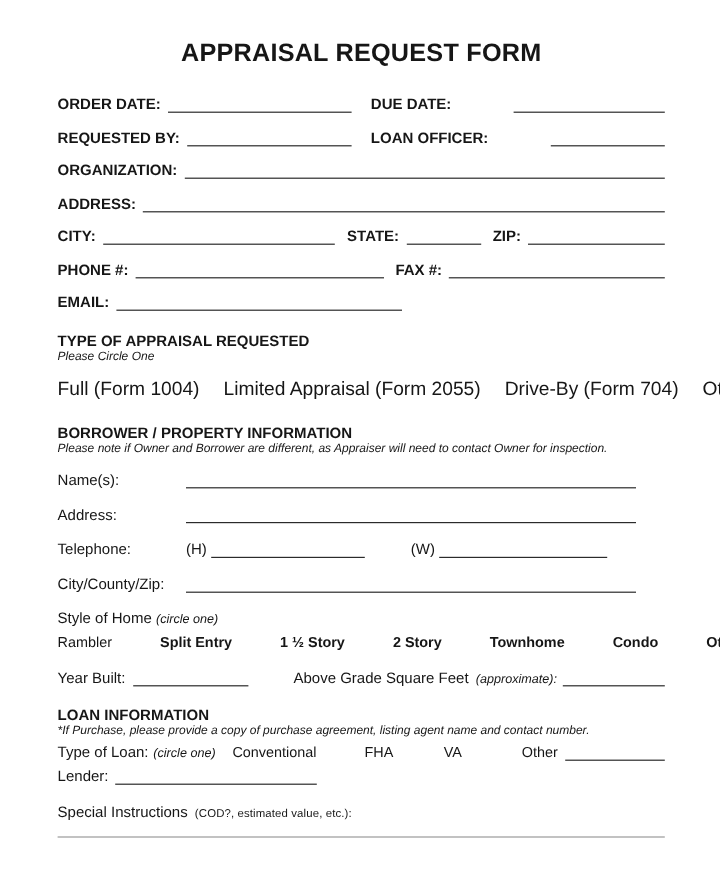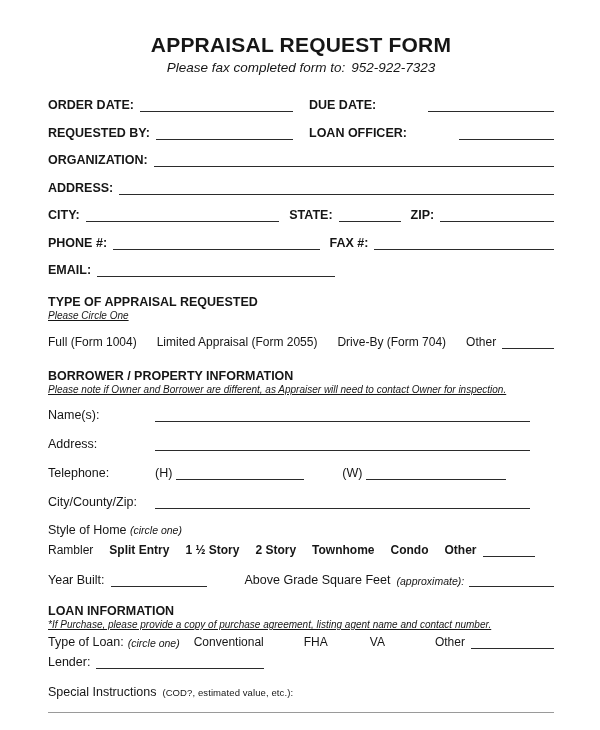--- a/index.html
+++ b/index.html
@@ -45,41 +45,41 @@
   .blank-city  { flex: 1.7 1 0; }
   .blank-state { width: 62px; }
   .blank-zip   { flex: 1 1 0; }
   .blank-phone { flex: 1.15 1 0; }
   .blank-fax   { flex: 1 1 0; }
   .blank-email { width: 238px; }
 
   
   .section { margin-top: 18px; }
   .section-heading { font-weight: bold; font-size: 12.5px; }
-  .note { font-style: italic; font-size: 10px; margin-top: 1px; text-decoration: underline; }
-
-  
-  .options-row { display: flex; align-items: flex-end; font-size: 12px; margin-top: 13px; }
+  .note { font-style: italic; font-size: 10px; margin-top: 1px; }
+
+  
+  .options-row { display: flex; align-items: flex-end; font-size: 16px; margin-top: 13px; }
   .opt { white-space: nowrap; }
   .options-row .opt + .opt { margin-left: 20px; }
   .blank-other { flex: 1 1 auto; min-width: 34px; margin-left: 6px; }
 
   
   .borrower { margin-top: 20px; }
   .field-rows { margin-top: 12px; font-size: 12.5px; }
   .field-rows .row { margin-bottom: 14px; }
   .field-lbl { width: 107px; flex: 0 0 auto; white-space: nowrap; }
   .blank-field { flex: 1 1 auto; margin-right: 24px; }
   .blank-h { width: 128px; margin-left: 4px; }
   .blank-w { width: 140px; margin-left: 4px; }
   .tel-w-lbl { margin-left: 38px; }
 
   .style-line { font-size: 12.5px; margin-top: 2px; }
   .circle-one { font-style: italic; font-size: 10.5px; }
-  .style-options { display: flex; align-items: flex-end; font-size: 12px; margin-top: 5px; }
+  .style-options { display: flex; align-items: flex-end; font-size: 12px; margin-top: 5px; gap: 24px; }
   .style-options .opt + .opt { margin-left: 16px; font-weight: bold; }
   .blank-style-other { width: 52px; margin-left: 6px; }
 
   .yearbuilt-row { margin-top: 15px; font-size: 12.5px; }
   .blank-year { width: 96px; }
   .sqft-lbl { margin-left: 38px; }
   .sqft-note { font-style: italic; font-size: 10.5px; padding-right: 5px; }
   .blank-sqft { flex: 1 1 auto; }
 
   
@@ -98,23 +98,20 @@
   .special-note { font-size: 9.5px; letter-spacing: 0.1px; }
 
   .bottom-rule { border-top: 1px solid #9a9a9a; margin-top: 13px; }
 </style>
 </head>
 <body>
 
 <div class="page">
 
   <div class="title">APPRAISAL REQUEST FORM</div>
-  <div class="fax-line">
-    <span>Please fax completed form to:</span><span class="fax-number">952-922-7323</span>
-  </div>
 
   <div class="contact-block">
 
     <div class="row">
       <div class="half">
         <span class="lbl">ORDER DATE:</span>
         <span class="blank grow"></span>
       </div>
       <div class="half">
         <span class="lbl">DUE DATE:</span>

